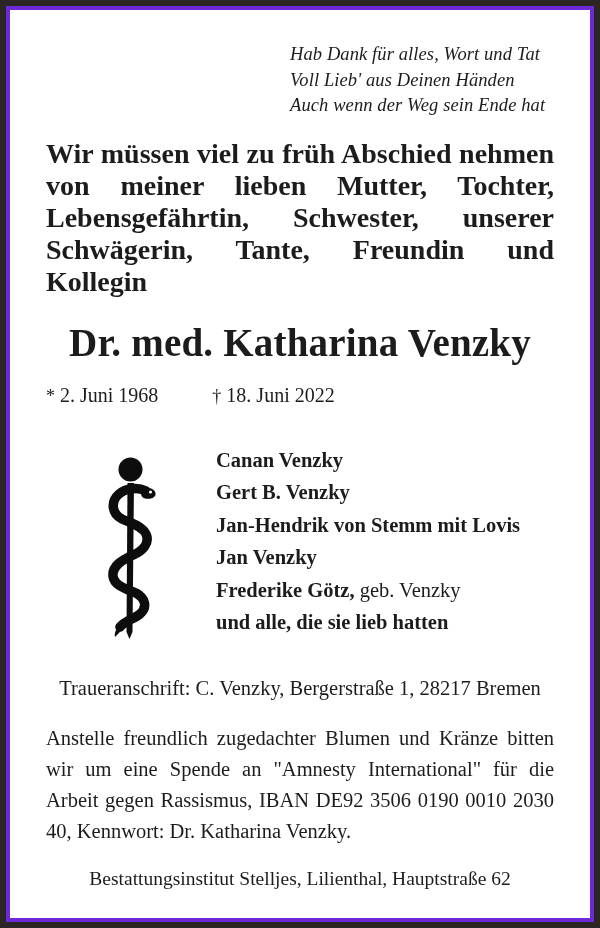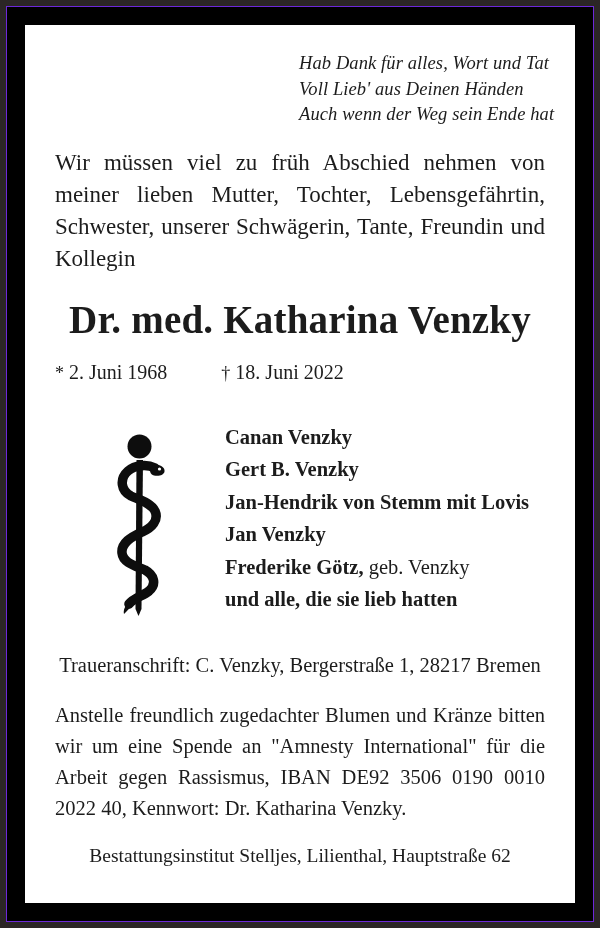--- a/index.html
+++ b/index.html
@@ -19,23 +19,23 @@
     box-sizing: border-box;
     width: 600px;
     height: 928px;
     background: #2b2625;
     padding: 6px;
   }
   .notice-inner-rule {
     box-sizing: border-box;
     width: 100%;
     height: 100%;
-    border: 1px solid #6d28d9;
-    background: #000000;
-    padding: 18px;
+    border: 4px solid #6d28d9;
+    background: #ffffff;
+    padding: 6px;
   }
   .notice-body {
     box-sizing: border-box;
     width: 100%;
     height: 100%;
     background: #ffffff;
     position: relative;
     padding: 26px 30px 0 30px;
   }
 
@@ -45,24 +45,25 @@
     font-style: italic;
     font-size: 18.5px;
     line-height: 25.5px;
     letter-spacing: 0.1px;
   }
   .poem-line { white-space: nowrap; }
 
   
   .intro {
     margin: 19px 0 0 0;
-    font-size: 23px;
+    font-size: 28px;
     line-height: 32px;
     text-align: justify;
     text-justify: inter-word;
+    font-weight: bold;
   }
 
   
   .deceased-name {
     margin: 23px 0 0 0;
     font-size: 39px;
     font-weight: bold;
     text-align: center;
     letter-spacing: 0.2px;
     line-height: 44px;
@@ -174,19 +175,19 @@
           <div class="survivor-line"><span>Gert B. Venzky</span><span class="normal"></span></div>
           <div class="survivor-line"><span>Jan-Hendrik von Stemm mit Lovis</span><span class="normal"></span></div>
           <div class="survivor-line"><span>Jan Venzky</span><span class="normal"></span></div>
           <div class="survivor-line"><span>Frederike Götz,</span><span class="normal"> geb. Venzky</span></div>
           <div class="survivor-line"><span>und alle, die sie lieb hatten</span><span class="normal"></span></div>
         </div>
       </div>
 
       <div class="closing">
         <div class="para centered">Traueranschrift: C. Venzky, Bergerstraße 1, 28217 Bremen</div>
-        <div class="para">Anstelle freundlich zugedachter Blumen und Kränze bitten wir um eine Spende an "Amnesty International" für die Arbeit gegen Rassismus, IBAN DE92 3506 0190 0010 2022 40, Kennwort: Dr. Katharina Venzky.</div>
+        <div class="para">Anstelle freundlich zugedachter Blumen und Kränze bitten wir um eine Spende an "Amnesty International" für die Arbeit gegen Rassismus, IBAN DE92 3506 0190 0010 2030 40, Kennwort: Dr. Katharina Venzky.</div>
         <div class="funeral-home">Bestattungsinstitut Stelljes, Lilienthal, Hauptstraße 62</div>
       </div>
 
     </div>
   </div>
 </div>
 
 </body></html>

